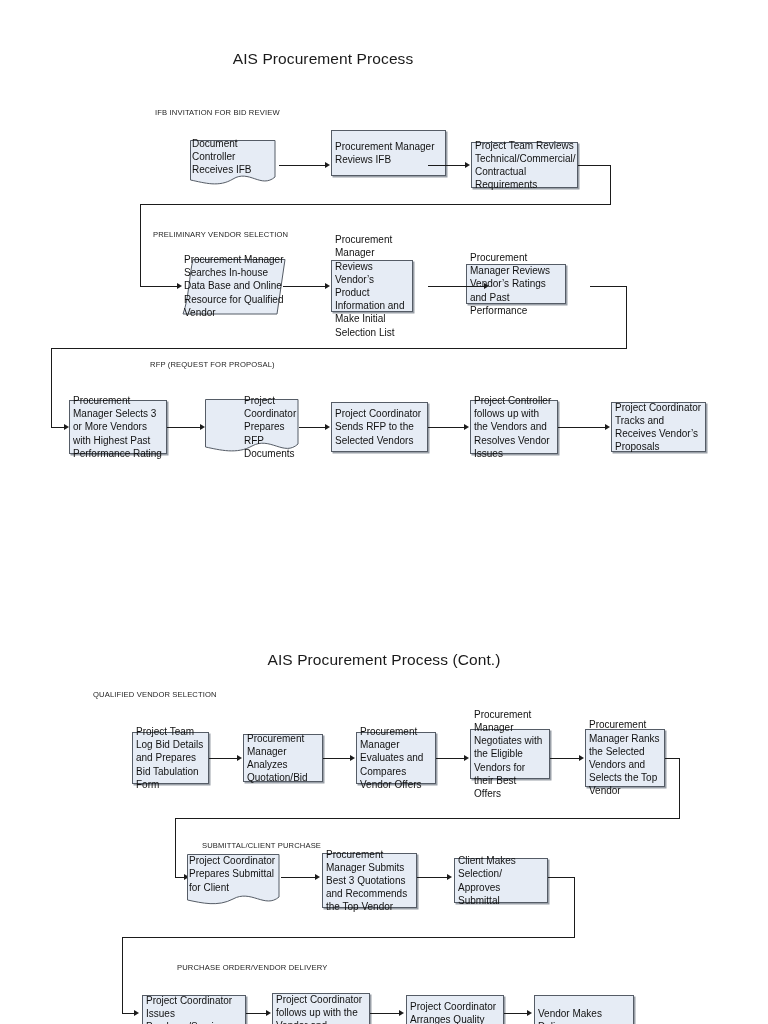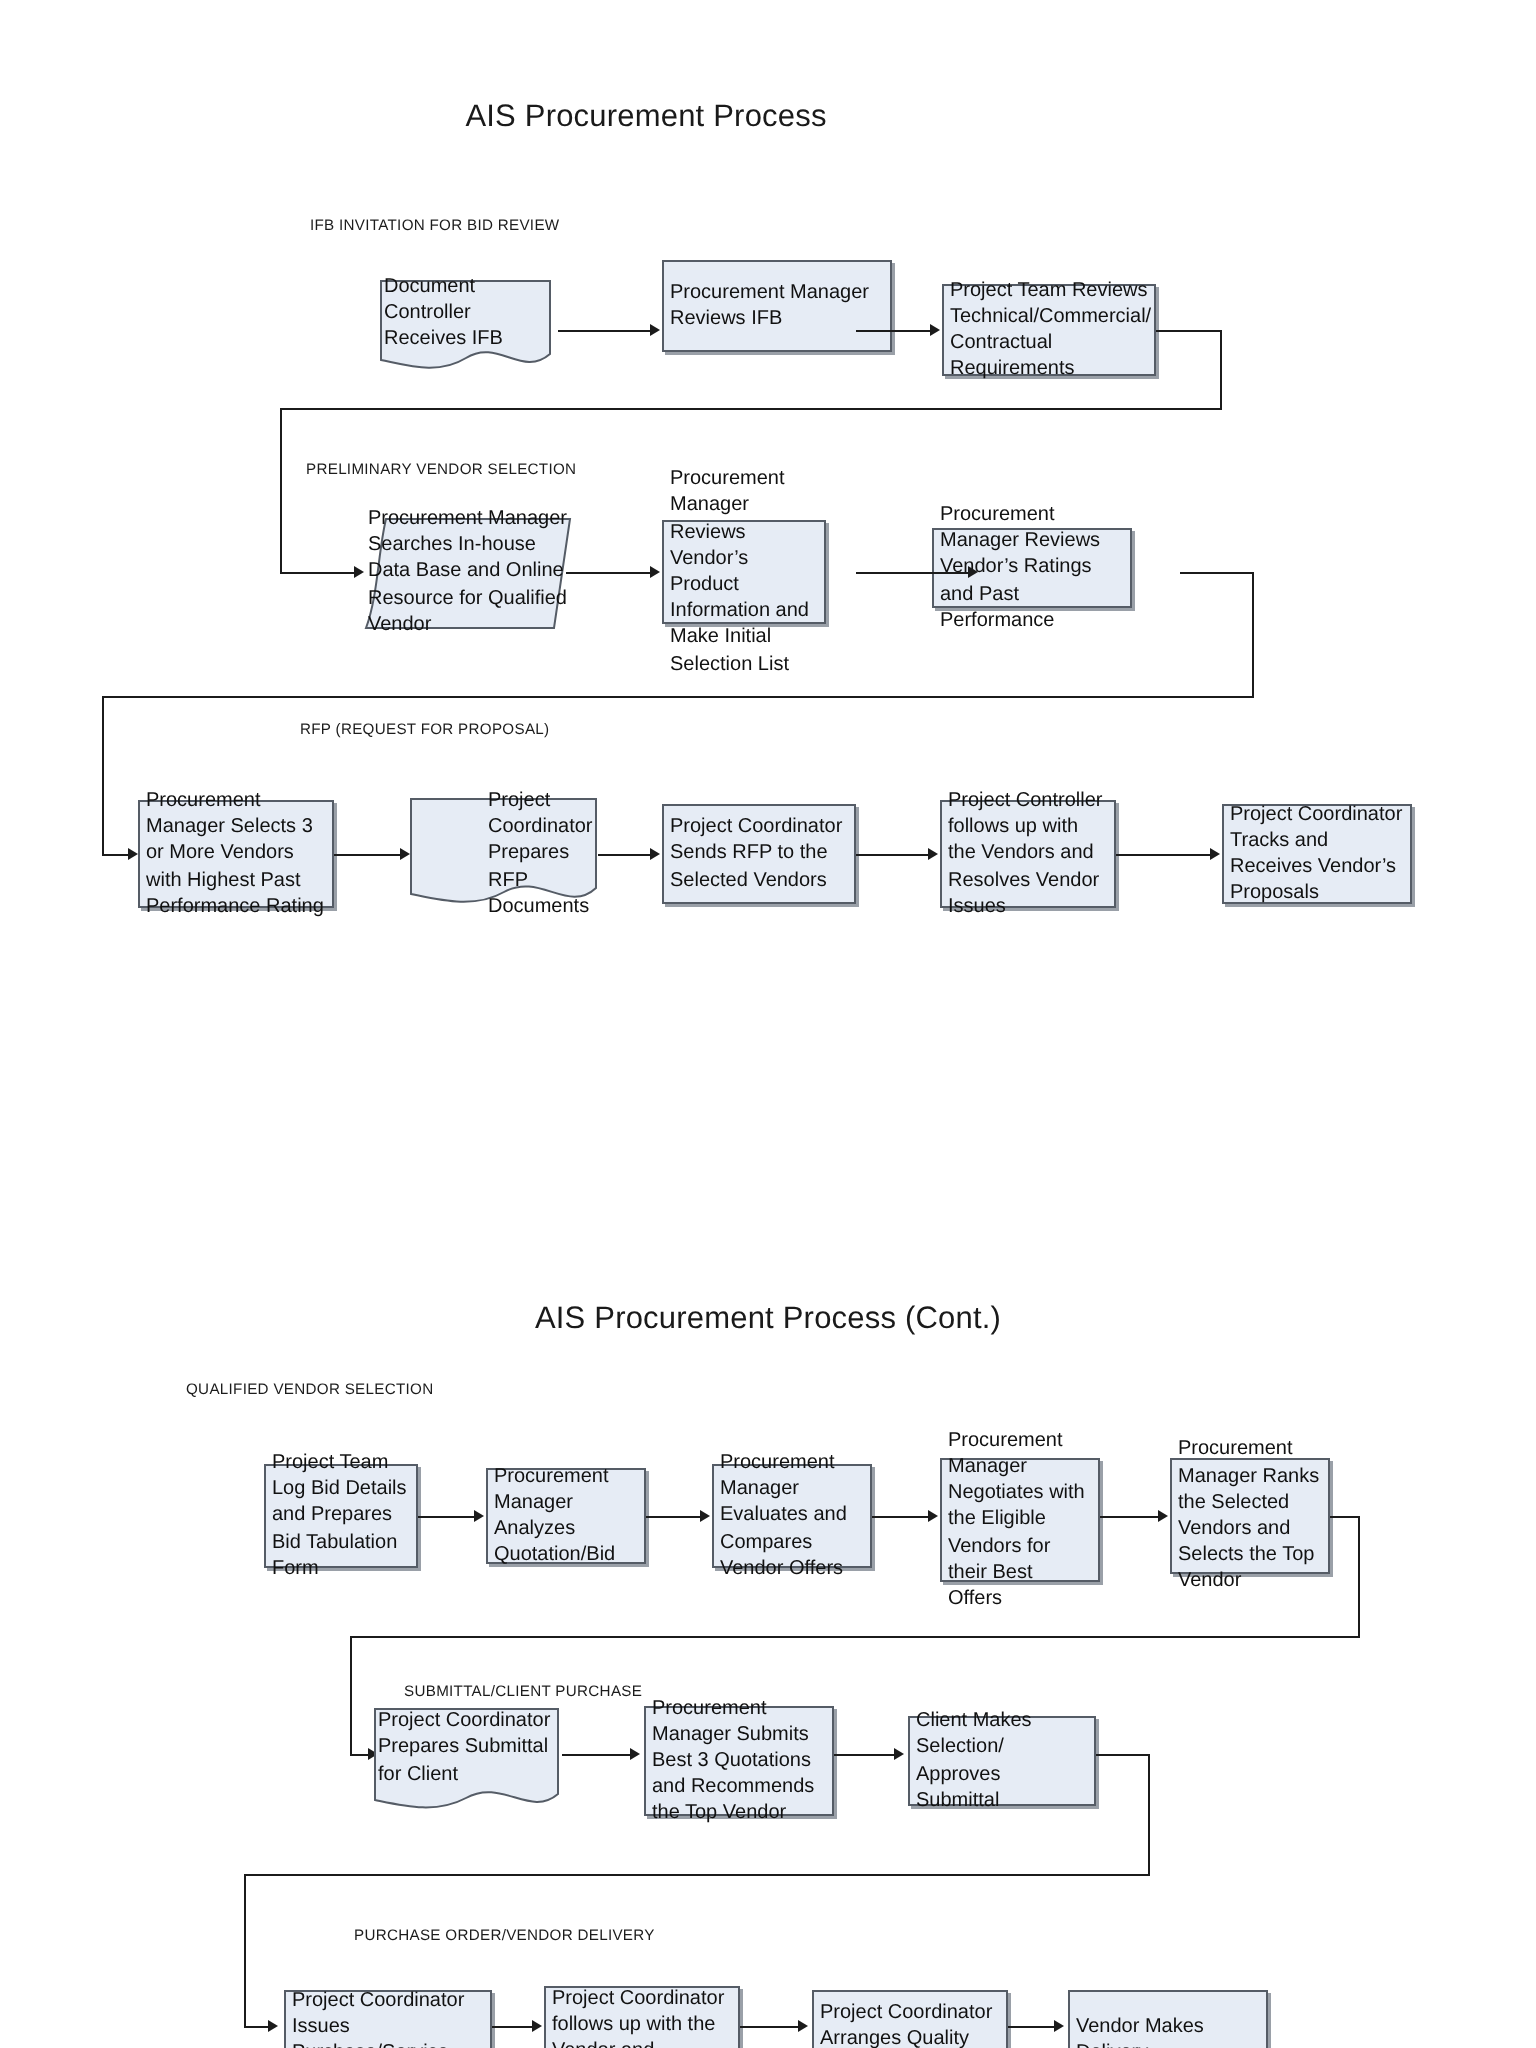--- a/index.html
+++ b/index.html
@@ -195,21 +195,21 @@
   </div>
 
   <div class="node process" style="left:243px; top:734px; width:80px; height:48px;">
     <span class="label">Procurement Manager Analyzes Quotation/Bid</span>
   </div>
 
   <div class="node process" style="left:356px; top:732px; width:80px; height:52px;">
     <span class="label">Procurement Manager Evaluates and Compares Vendor Offers</span>
   </div>
 
-  <div class="node process" style="left:470px; top:729px; width:80px; height:62px;">
+  <div class="node process" style="left:470px; top:729px; width:80px; height:50px;">
     <span class="label">Procurement Manager Negotiates with the Eligible Vendors for their Best Offers</span>
   </div>
 
   <div class="node process" style="left:585px; top:729px; width:80px; height:58px;">
     <span class="label">Procurement Manager Ranks the Selected Vendors and Selects the Top Vendor</span>
   </div>
 
   <div class="conn h" style="left:209px; top:758px; width:29px;"></div>
   <div class="arrow" style="left:237px; top:754.8px;"></div>
   <div class="conn h" style="left:323px; top:758px; width:28px;"></div>

